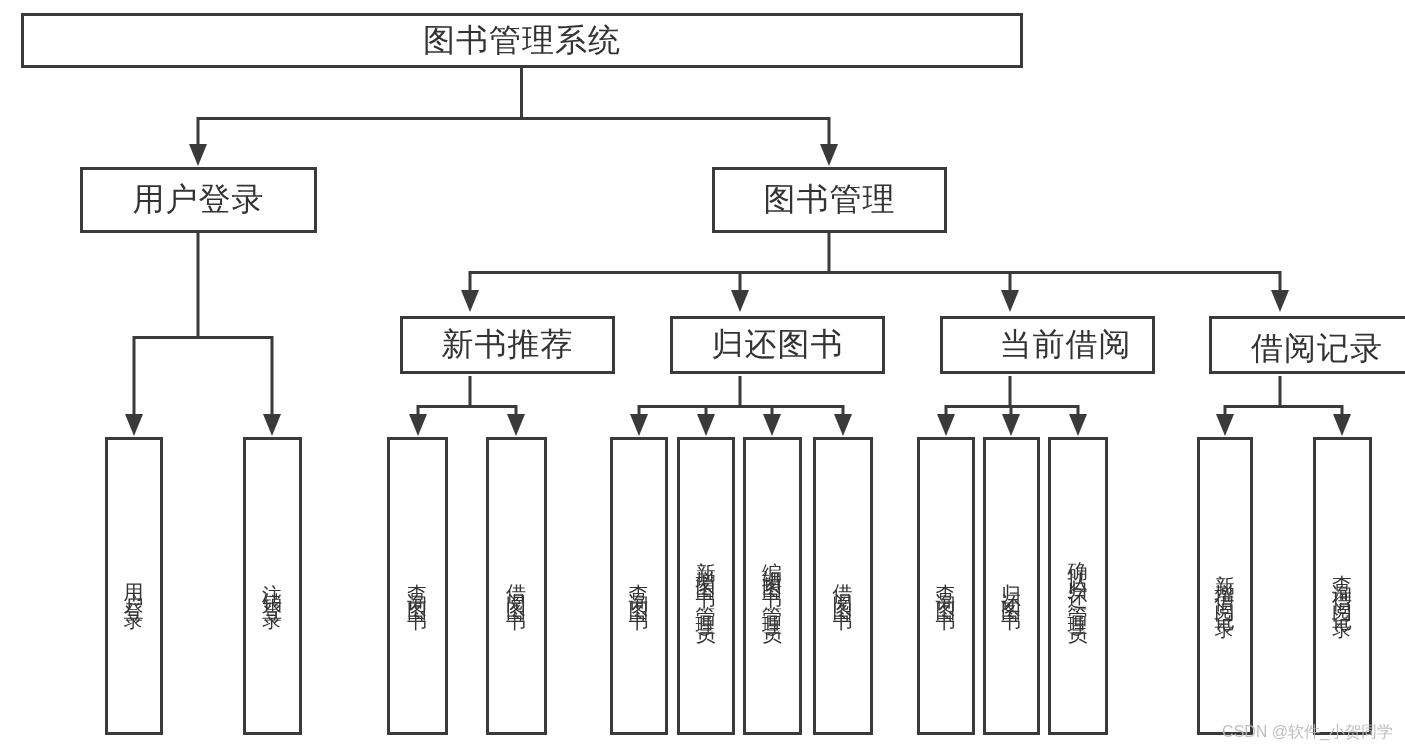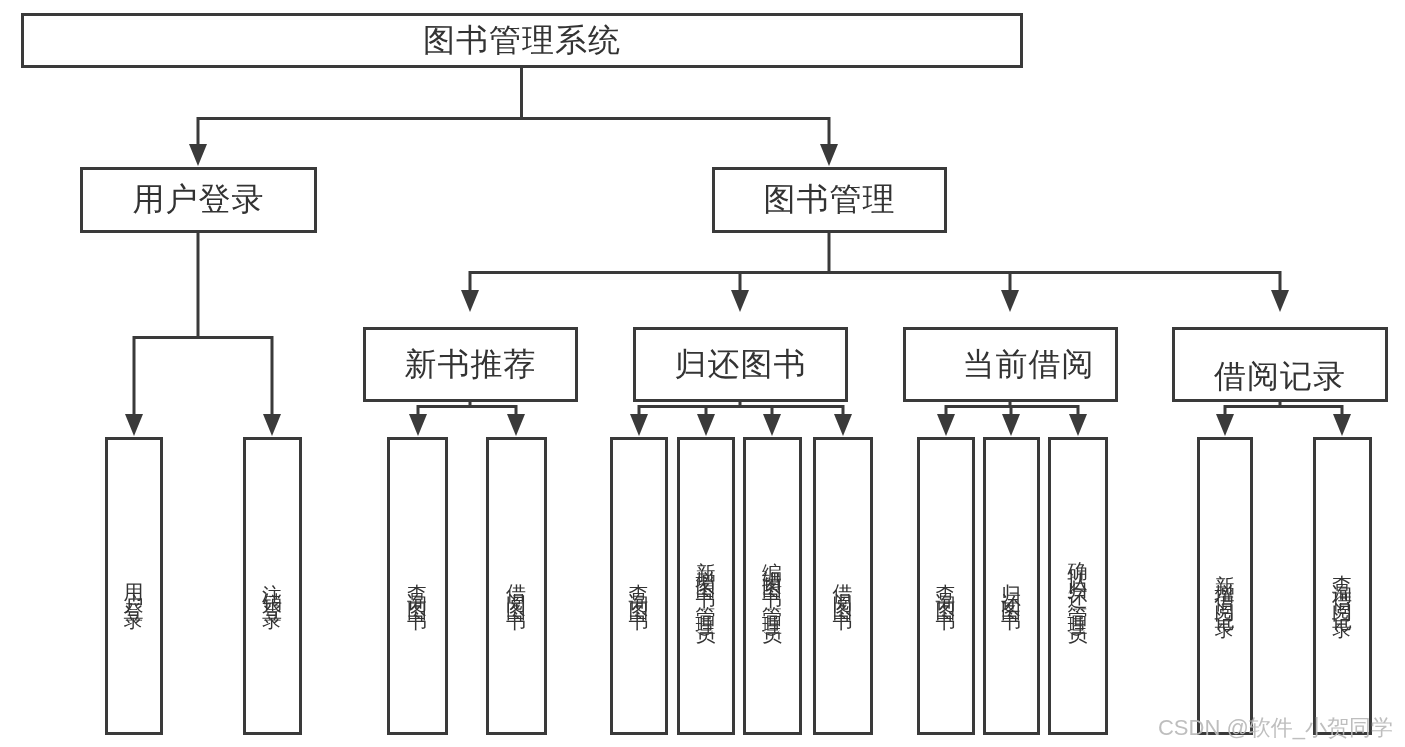--- a/index.html
+++ b/index.html
@@ -44,21 +44,21 @@
     letter-spacing: 9px;
     color: #333333;
     line-height: 1;
   }
   
   .n-root   { left: 21px;   top: 13px;  width: 1002px; height: 55px; }
   
   .n-login  { left: 80px;   top: 167px; width: 237px;  height: 66px; }
   .n-mgmt   { left: 712px;  top: 167px; width: 235px;  height: 66px; }
   
-  .lvl3     { top: 327px; height: 75px; }
+  .lvl3     { top: 316px; height: 58px; margin-left: 37px; }
   .n-newrec { left: 363px;  width: 215px; }
   .n-borrow { left: 633px;  width: 215px; }
   .n-curr   { left: 903px;  width: 215px; padding-left: 36px; }
   .n-record { left: 1172px; width: 216px; align-items: flex-end; }
   
   .leaf     { top: 437px; height: 298px; }
   .lf-1  { left: 105px;  width: 58px; }
   .lf-2  { left: 243px;  width: 59px; }
   .lf-3  { left: 387px;  width: 61px; }
   .lf-4  { left: 486px;  width: 61px; }
@@ -68,21 +68,21 @@
   .lf-8  { left: 813px;  width: 60px; }
   .lf-9  { left: 917px;  width: 58px; }
   .lf-10 { left: 983px;  width: 57px; }
   .lf-11 { left: 1048px; width: 60px; }
   .lf-12 { left: 1197px; width: 56px; }
   .lf-13 { left: 1313px; width: 59px; }
   .watermark {
     position: absolute;
     right: 12px;
     bottom: 4px;
-    font-size: 22px;
+    font-size: 16px;
     color: rgba(186, 186, 186, 0.95);
     z-index: 5;
     white-space: nowrap;
   }
 </style>
 </head>
 <body>
 
 <div class="stage">
 

